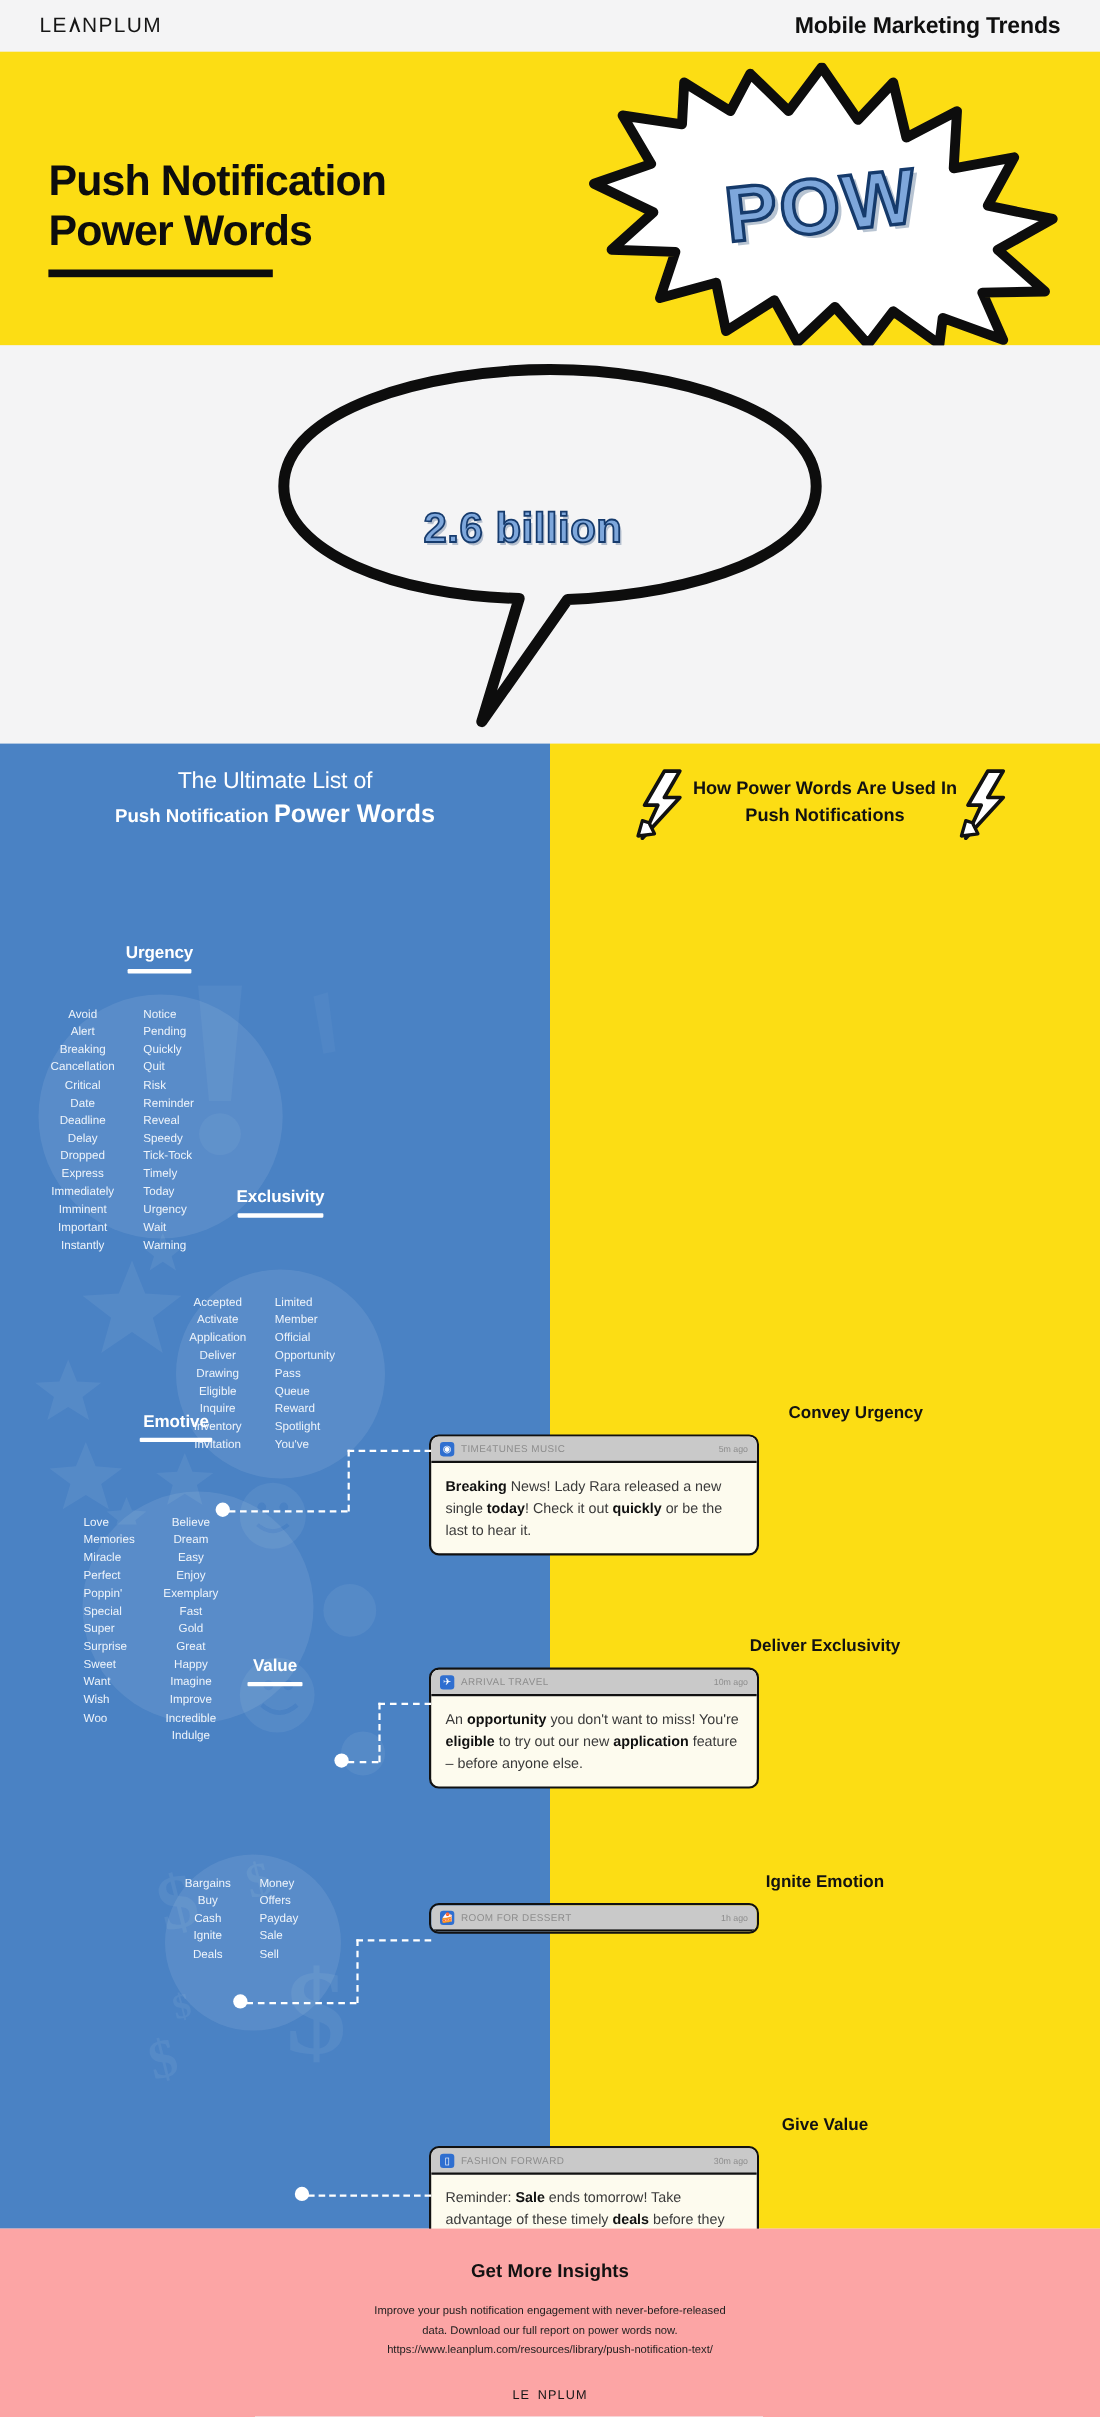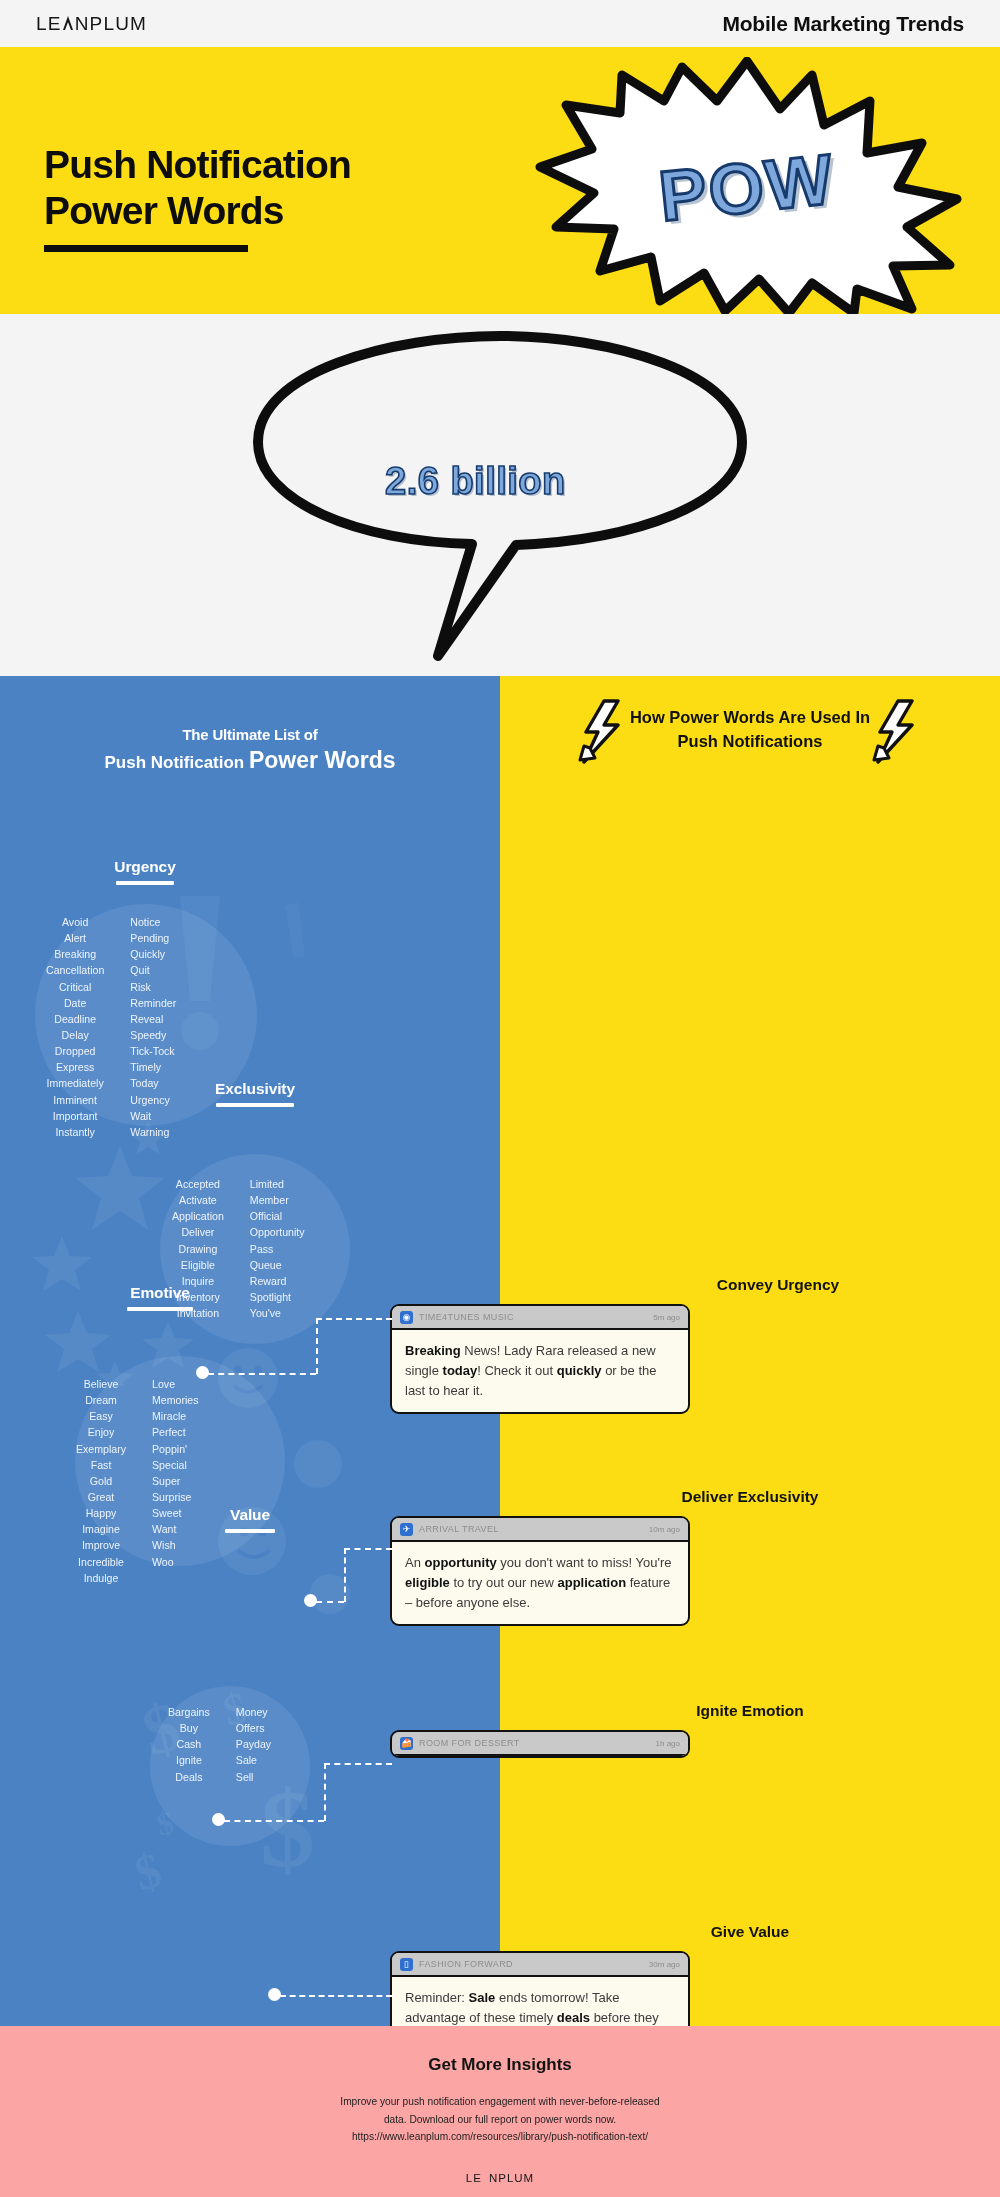--- a/index.html
+++ b/index.html
@@ -108,21 +108,21 @@
   }
   .main-right {
     position: absolute; top: 676px; left: 500px;
     width: 500px; height: 1350px;
     background: #fcdd14; overflow: hidden;
   }
   .left-title {
     position: absolute; top: 22px; left: 0; width: 500px;
     text-align: center; color: #fff;
   }
-  .left-title .l1 { font-size: 15px; font-weight: 700; letter-spacing: -0.2px; margin-top: 28px;}
+  .left-title .l1 { font-size: 21px; font-weight: 400; letter-spacing: -0.2px;}
   .left-title .l2 { font-size: 17px; font-weight: 700; margin-top: 4px; }
   .left-title .l2 b { font-size: 23px; }
 
   .right-title {
     position: absolute; top: 30px; left: 0; width: 500px;
     text-align: center; color: #111;
     font-size: 16.5px; font-weight: 700; line-height: 1.45;
   }
   .bolt { position: absolute; top: 22px; }
   .bolt.left { left: 78px; }
@@ -375,49 +375,49 @@
         <span>Spotlight</span>
         <span>You've</span>
       </div>
     </div>
 
     <div class="sec-head" style="left:60px;top:608px;width:200px;">
       <div class="t">Emotive</div>
       <div class="u" style="width:66px;"></div>
     </div>
     <div class="wordcols" style="left:76px;top:700px;">
+      <div class="col r">
+        <span>Love</span>
+        <span>Memories</span>
+        <span>Miracle</span>
+        <span>Perfect</span>
+        <span>Poppin'</span>
+        <span>Special</span>
+        <span>Super</span>
+        <span>Surprise</span>
+        <span>Sweet</span>
+        <span>Want</span>
+        <span>Wish</span>
+        <span>Woo</span>
+      </div>
       <div class="col l">
         <span>Believe</span>
         <span>Dream</span>
         <span>Easy</span>
         <span>Enjoy</span>
         <span>Exemplary</span>
         <span>Fast</span>
         <span>Gold</span>
         <span>Great</span>
         <span>Happy</span>
         <span>Imagine</span>
         <span>Improve</span>
         <span>Incredible</span>
         <span>Indulge</span>
       </div>
-      <div class="col r">
-        <span>Love</span>
-        <span>Memories</span>
-        <span>Miracle</span>
-        <span>Perfect</span>
-        <span>Poppin'</span>
-        <span>Special</span>
-        <span>Super</span>
-        <span>Surprise</span>
-        <span>Sweet</span>
-        <span>Want</span>
-        <span>Wish</span>
-        <span>Woo</span>
-      </div>
     </div>
 
     <div class="sec-head" style="left:160px;top:830px;width:180px;">
       <div class="t">Value</div>
       <div class="u" style="width:50px;"></div>
     </div>
     <div class="wordcols" style="left:168px;top:1028px;">
       <div class="col l">
         <span>Bargains</span>
         <span>Buy</span>

